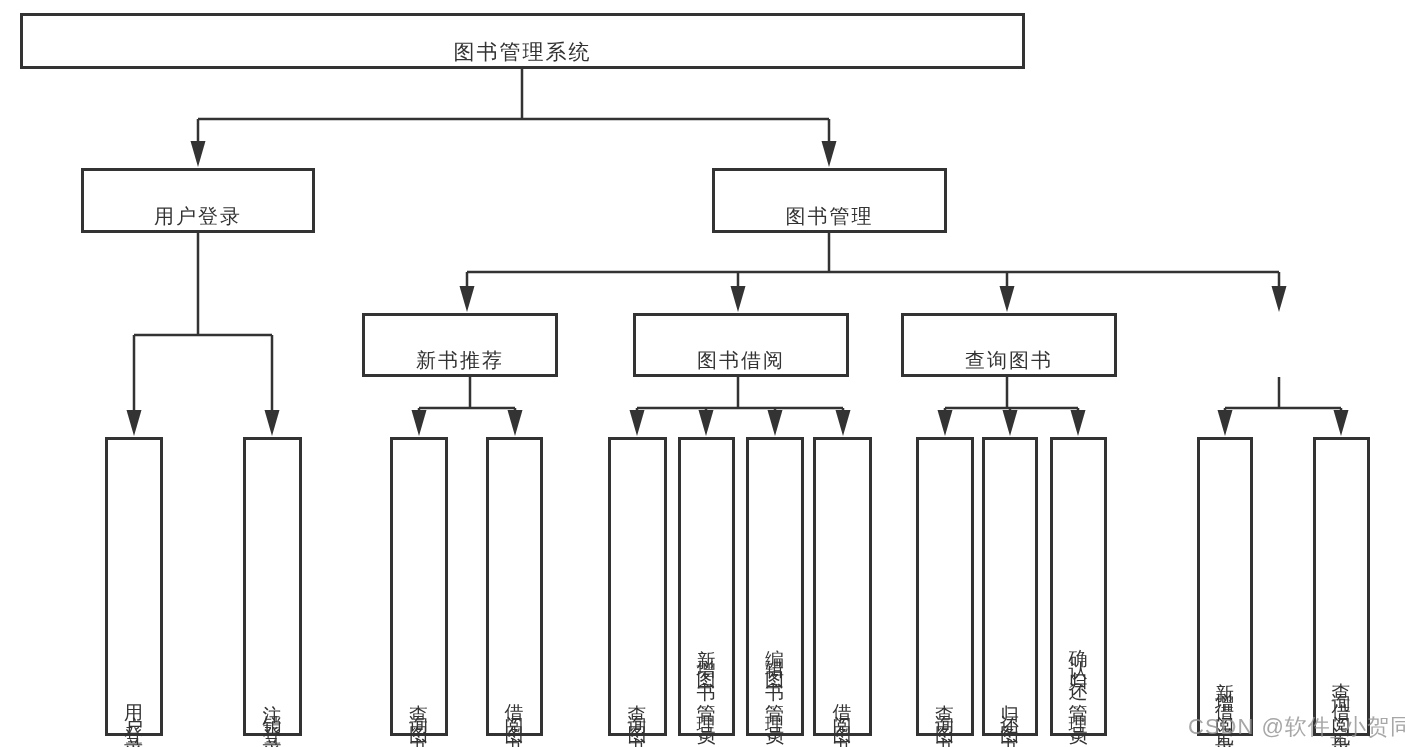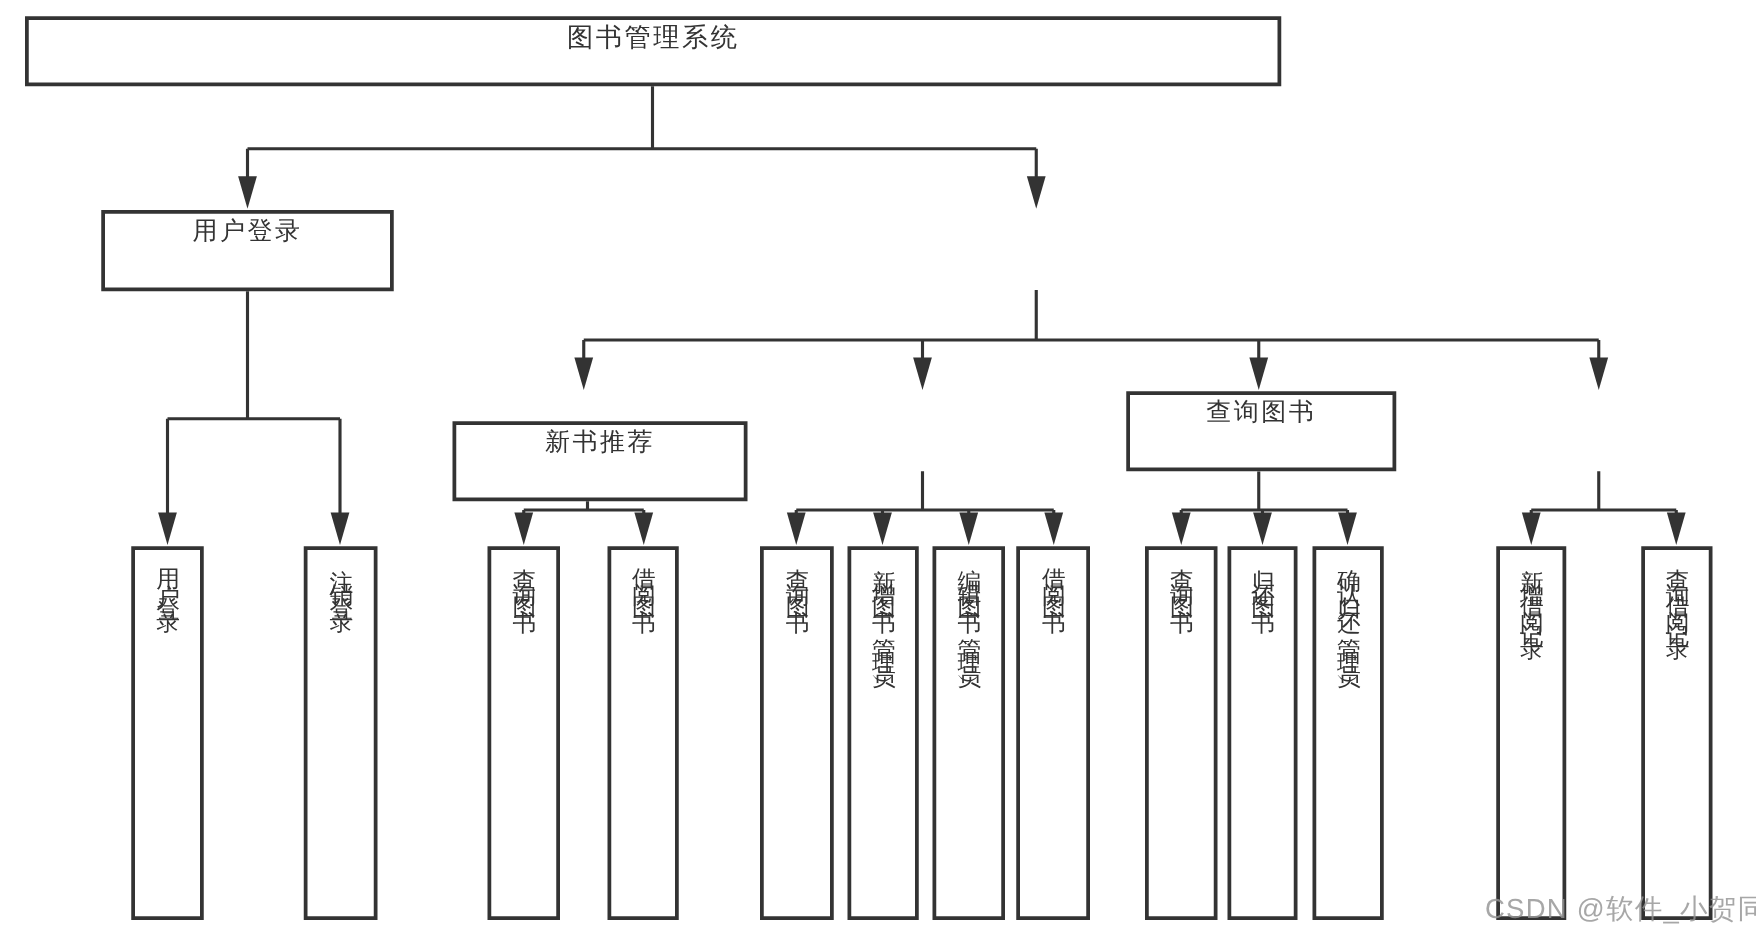--- a/index.html
+++ b/index.html
@@ -22,21 +22,21 @@
     width: 1405px;
     height: 747px;
     pointer-events: none;
   }
   .box {
     position: absolute;
     box-sizing: border-box;
     background: #ffffff;
     border: 3px solid #333333;
     display: flex;
-    align-items: flex-start;
+    align-items: flex-end;
     justify-content: center;
     z-index: 2;
   }
   .h-label {
     font-size: 20px;
     color: #333333;
     letter-spacing: 2px;
     white-space: nowrap;
   }
   .title-label {
@@ -114,23 +114,29 @@
     </g>
   </svg>
 
   <div class="box" style="left:20px; top:13px; width:1005px; height:56px;">
     <span class="h-label title-label">图书管理系统</span>
   </div>
 
   <div class="box" style="left:81px; top:168px; width:234px; height:65px;">
     <span class="h-label">用户登录</span>
   </div>
+  <div class="box" style="left:712px; top:168px; width:235px; height:65px;">
+    <span class="h-label">图书管理</span>
+  </div>
 
-  <div class="box" style="left:362px; top:313px; width:236px; height:64px;margin-top:24px;">
+  <div class="box" style="left:362px; top:313px; width:196px; height:64px;">
     <span class="h-label">新书推荐</span>
+  </div>
+  <div class="box" style="left:633px; top:313px; width:216px; height:64px;">
+    <span class="h-label">图书借阅</span>
   </div>
   <div class="box" style="left:901px; top:313px; width:216px; height:64px;">
     <span class="h-label">查询图书</span>
   </div>
 
   <div class="box" style="left:105px; top:437px; width:58px; height:299px;">
     <span class="v-label">用户登录</span>
   </div>
   <div class="box" style="left:243px; top:437px; width:59px; height:299px;">
     <span class="v-label">注销登录</span>

